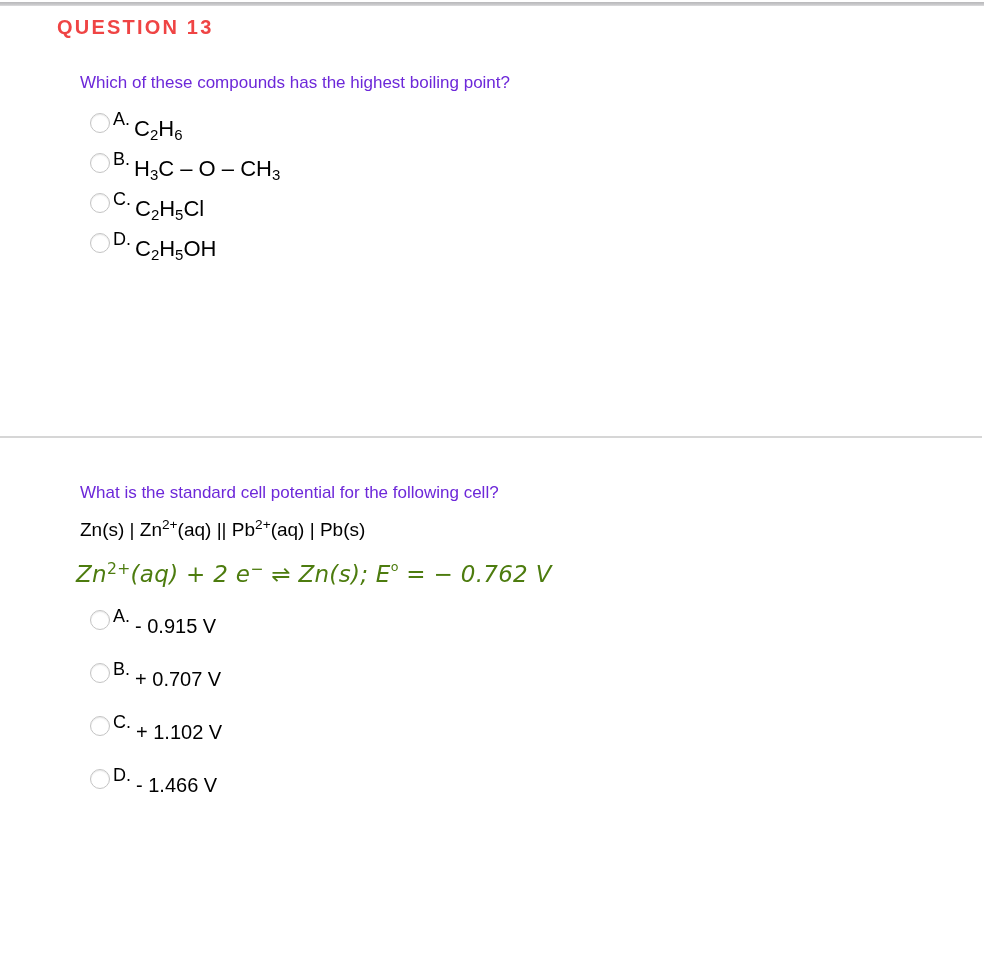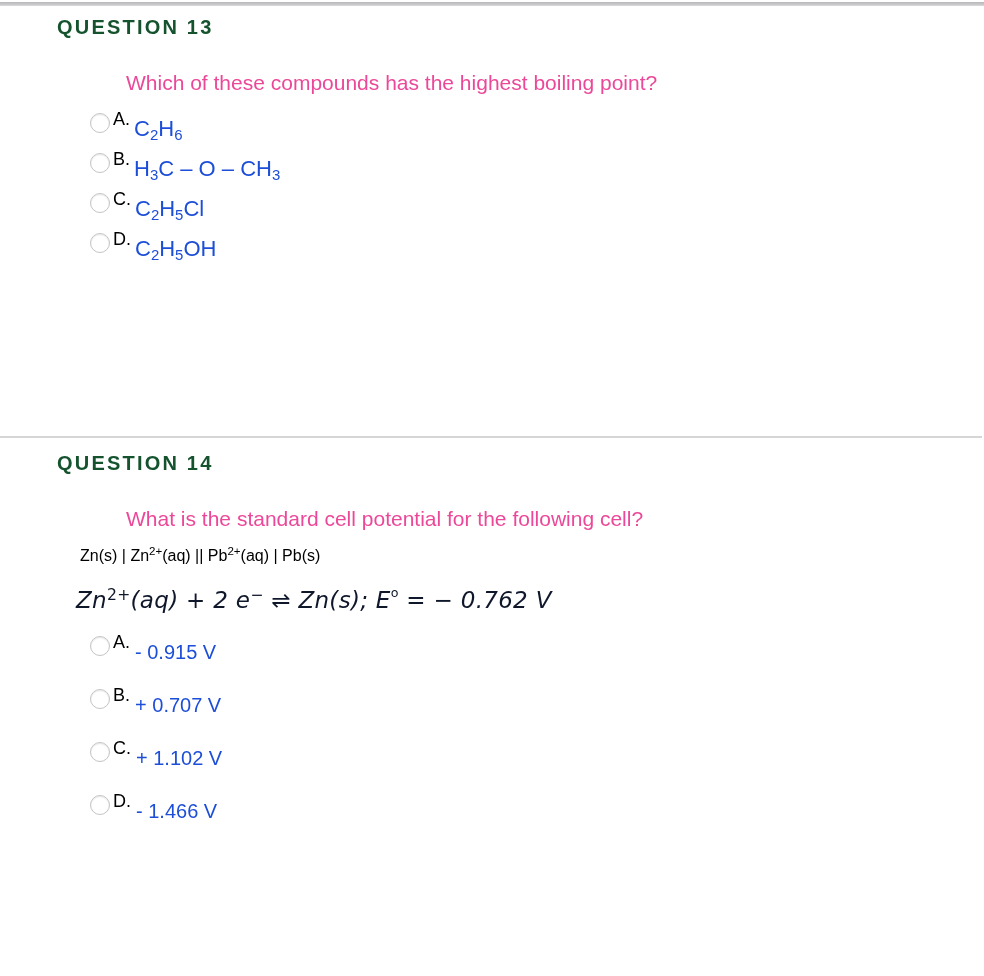--- a/index.html
+++ b/index.html
@@ -39,62 +39,61 @@
     width: 984px;
   }
 
   #q13-block { top: 14px; }
   #q14-block { top: 450px; }
 
   .question-header {
     font-size: 20px;
     font-weight: bold;
     letter-spacing: 2.2px;
-    color: #14532d;
+    color: #ef4444;
     margin-left: 57px;
     line-height: 26px;
     font-family: "Liberation Sans", sans-serif;
   }
 
   .question-body {
     margin-left: 80px;
     margin-top: 30px;
   }
 
   .prompt {
-    font-size: 21px;
+    font-size: 17px;
     line-height: 26px;
-    color: #ec4899;
+    color: #6d28d9;
     white-space: nowrap;
     font-family: "Liberation Sans", sans-serif;
-    margin-left: 46px;
   }
 
   .cell-notation {
-    font-size: 16px;
+    font-size: 19px;
     line-height: 30px;
     margin-top: 9px;
     white-space: nowrap;
   }
   .cell-notation sup {
     font-size: 0.72em;
     vertical-align: 0.48em;
     line-height: 0;
   }
 
   .equations {
     margin-top: 10px;
     margin-left: -4px;
   }
   .eq-line {
     font-family: "DejaVu Sans", sans-serif;
     font-style: italic;
     font-size: 23px;
     line-height: 38px;
-    color: #0f172a;
+    color: #4d7c0f;
     letter-spacing: 0.3px;
     white-space: nowrap;
   }
   .eq-line sup {
     font-size: 0.68em;
     vertical-align: 0.52em;
     line-height: 0;
     font-style: normal;
   }
   .eq-line .deg {
@@ -135,21 +134,21 @@
     white-space: nowrap;
     color: #000;
   }
 
   .option-text {
     font-size: 22px;
     line-height: 22px;
     margin-left: 4px;
     margin-top: 8px;
     white-space: nowrap;
-    color: #1d4ed8;
+    color: #000000;
   }
   .option-text sub {
     font-size: 0.68em;
     vertical-align: -0.28em;
     line-height: 0;
   }
 
   .option-text-small {
     font-size: 20px;
     line-height: 20px;
@@ -205,21 +204,20 @@
           <span class="option-text">C<sub>2</sub>H<sub>5</sub>OH</span>
         </div>
 
       </div>
     </div>
   </div>
 
   <div class="divider" id="divider-1"></div>
 
   <div class="question-block" id="q14-block">
-    <div class="question-header">QUESTION 14</div>
 
     <div class="question-body">
       <div class="prompt">What is the standard cell potential for the following cell?</div>
 
       <div class="cell-notation">Zn(s) | Zn<sup>2+</sup>(aq) || Pb<sup>2+</sup>(aq) | Pb(s)</div>
 
       <div class="equations">
         <div class="eq-line">Zn<sup>2+</sup>(aq) + 2 e<sup>−</sup> ⇌ Zn(s); E<span class="deg">o</span> = − 0.762 V</div>
       </div>
 

